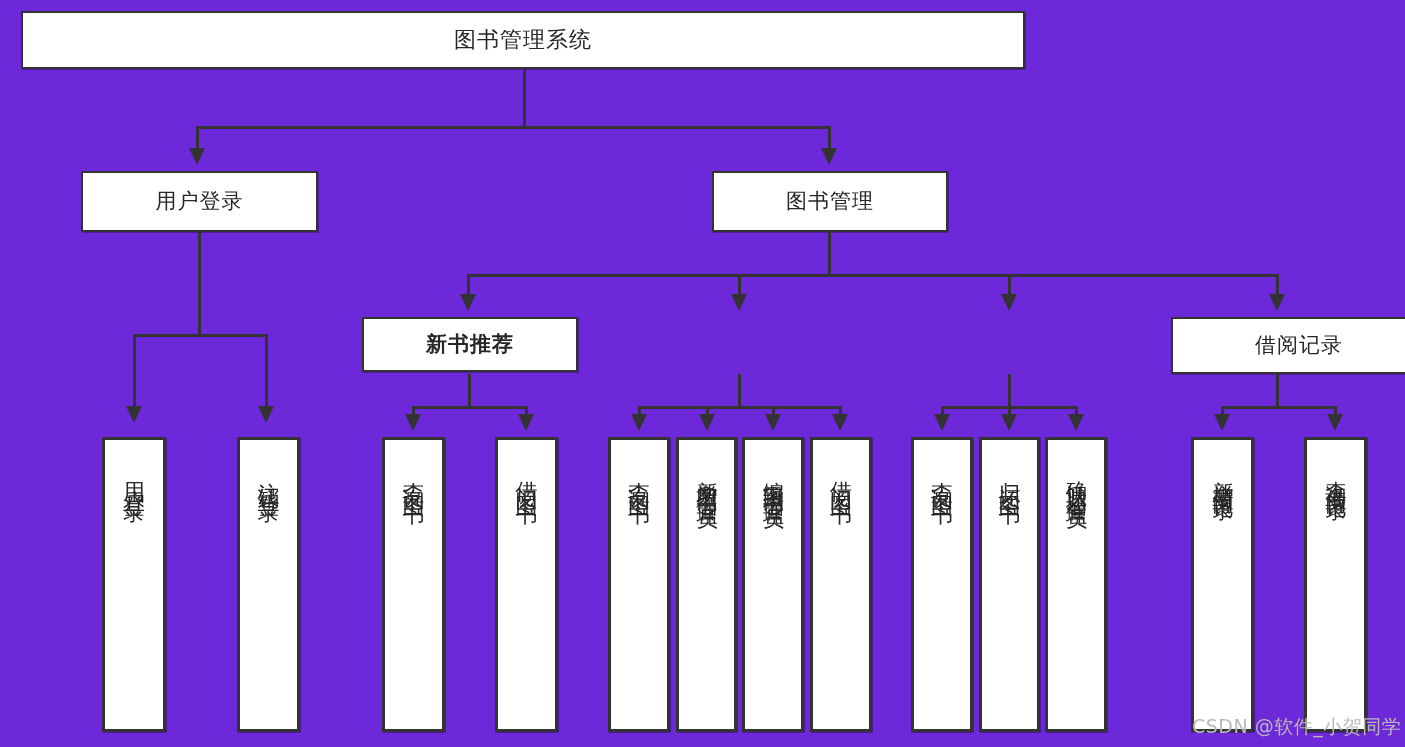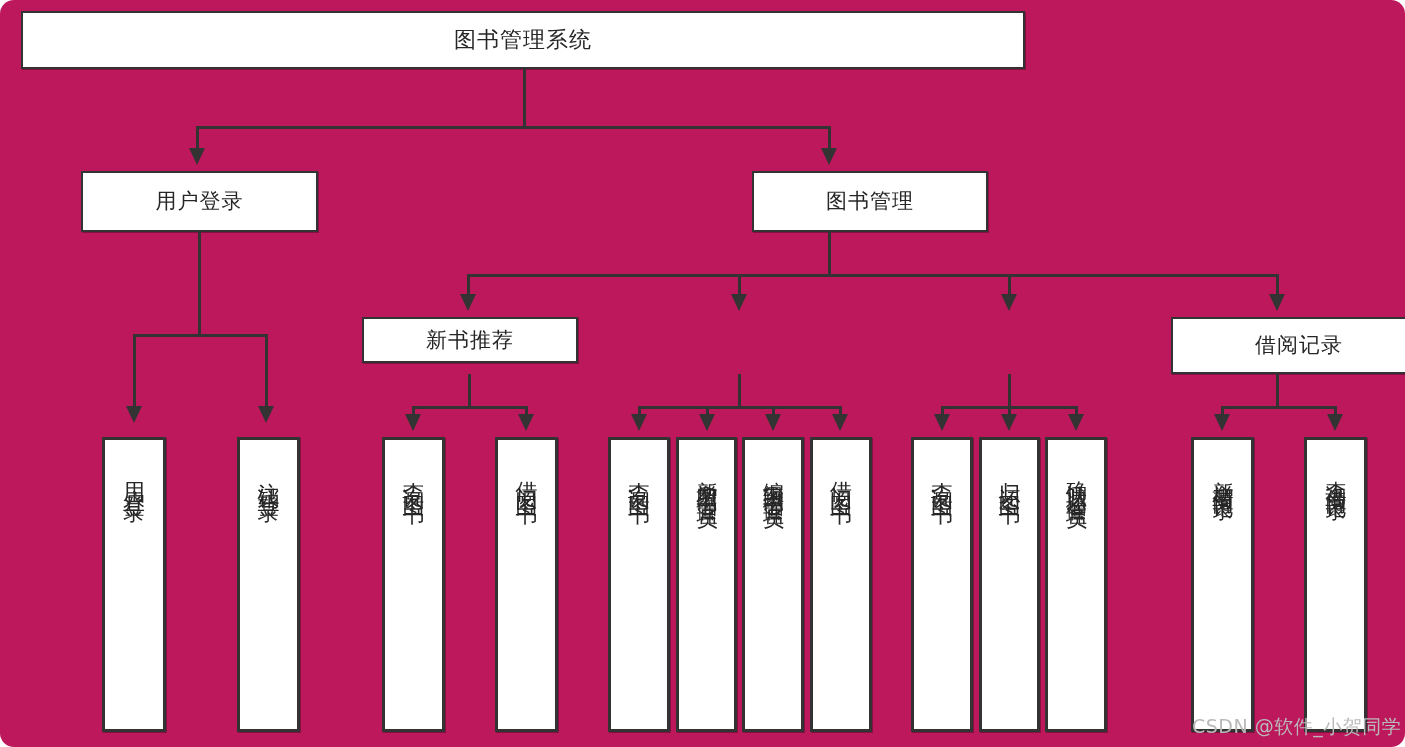--- a/index.html
+++ b/index.html
@@ -5,23 +5,22 @@
 <style>
   html,body{margin:0;padding:0;background:#ffffff;}
   body{
     font-family:"DejaVu Sans","Liberation Sans",sans-serif;
     color:#1f1f1f;
   }
   #canvas{
     position:relative;
     width:1405px;
     height:747px;
-    background:#be185d;
+    background:#6d28d9;
     overflow:hidden;
-    border-radius:14px;
   }
 
   
   .node{
     position:absolute;
     box-sizing:border-box;
     background:#ffffff;
     border:2px solid #333333;
     box-shadow:1px 1px 0 rgba(0,0,0,0.30);
     display:flex;
@@ -89,21 +88,21 @@
   <div class="ln v" style="left:523px;top:69px;width:3px;height:59px;"></div>
   <div class="ln h" style="left:196px;top:126px;width:634px;height:3px;"></div>
   <div class="ln v" style="left:196px;top:126px;width:3px;height:24px;"></div>
   <div class="arrow" style="left:189px;top:148px;"></div>
   <div class="ln v" style="left:828px;top:126px;width:3px;height:24px;"></div>
   <div class="arrow" style="left:821px;top:148px;"></div>
 
   <div class="node" style="left:81px;top:171px;width:237px;height:61px;">
     <span class="label">用户登录</span>
   </div>
-  <div class="node" style="left:752px;top:171px;width:236px;height:61px;">
+  <div class="node" style="left:712px;top:171px;width:236px;height:61px;">
     <span class="label">图书管理</span>
   </div>
 
   <div class="ln v" style="left:198px;top:232px;width:3px;height:104px;"></div>
   <div class="ln h" style="left:133px;top:334px;width:135px;height:3px;"></div>
   <div class="ln v" style="left:133px;top:334px;width:3px;height:74px;"></div>
   <div class="arrow" style="left:126px;top:406px;"></div>
   <div class="ln v" style="left:265px;top:334px;width:3px;height:74px;"></div>
   <div class="arrow" style="left:258px;top:406px;"></div>
 
@@ -119,21 +118,21 @@
 
   <div class="ln v" style="left:467px;top:274px;width:3px;height:22px;"></div>
   <div class="arrow" style="left:460px;top:294px;"></div>
   <div class="ln v" style="left:738px;top:274px;width:3px;height:22px;"></div>
   <div class="arrow" style="left:731px;top:294px;"></div>
   <div class="ln v" style="left:1008px;top:274px;width:3px;height:22px;"></div>
   <div class="arrow" style="left:1001px;top:294px;"></div>
   <div class="ln v" style="left:1276px;top:274px;width:3px;height:22px;"></div>
   <div class="arrow" style="left:1269px;top:294px;"></div>
 
-  <div class="node" style="left:362px;top:317px;width:216px;height:46px;">
+  <div class="node" style="left:362px;top:317px;width:216px;height:55px;font-weight:bold;">
     <span class="label">新书推荐</span>
   </div>
   <div class="node" style="left:1171px;top:317px;width:256px;height:57px;">
     <span class="label">借阅记录</span>
   </div>
 
   <div class="ln v" style="left:468px;top:374px;width:3px;height:34px;"></div>
   <div class="ln h" style="left:412px;top:406px;width:116px;height:3px;"></div>
   <div class="ln v" style="left:412px;top:406px;width:3px;height:12px;"></div>
   <div class="arrow" style="left:405px;top:414px;"></div>

